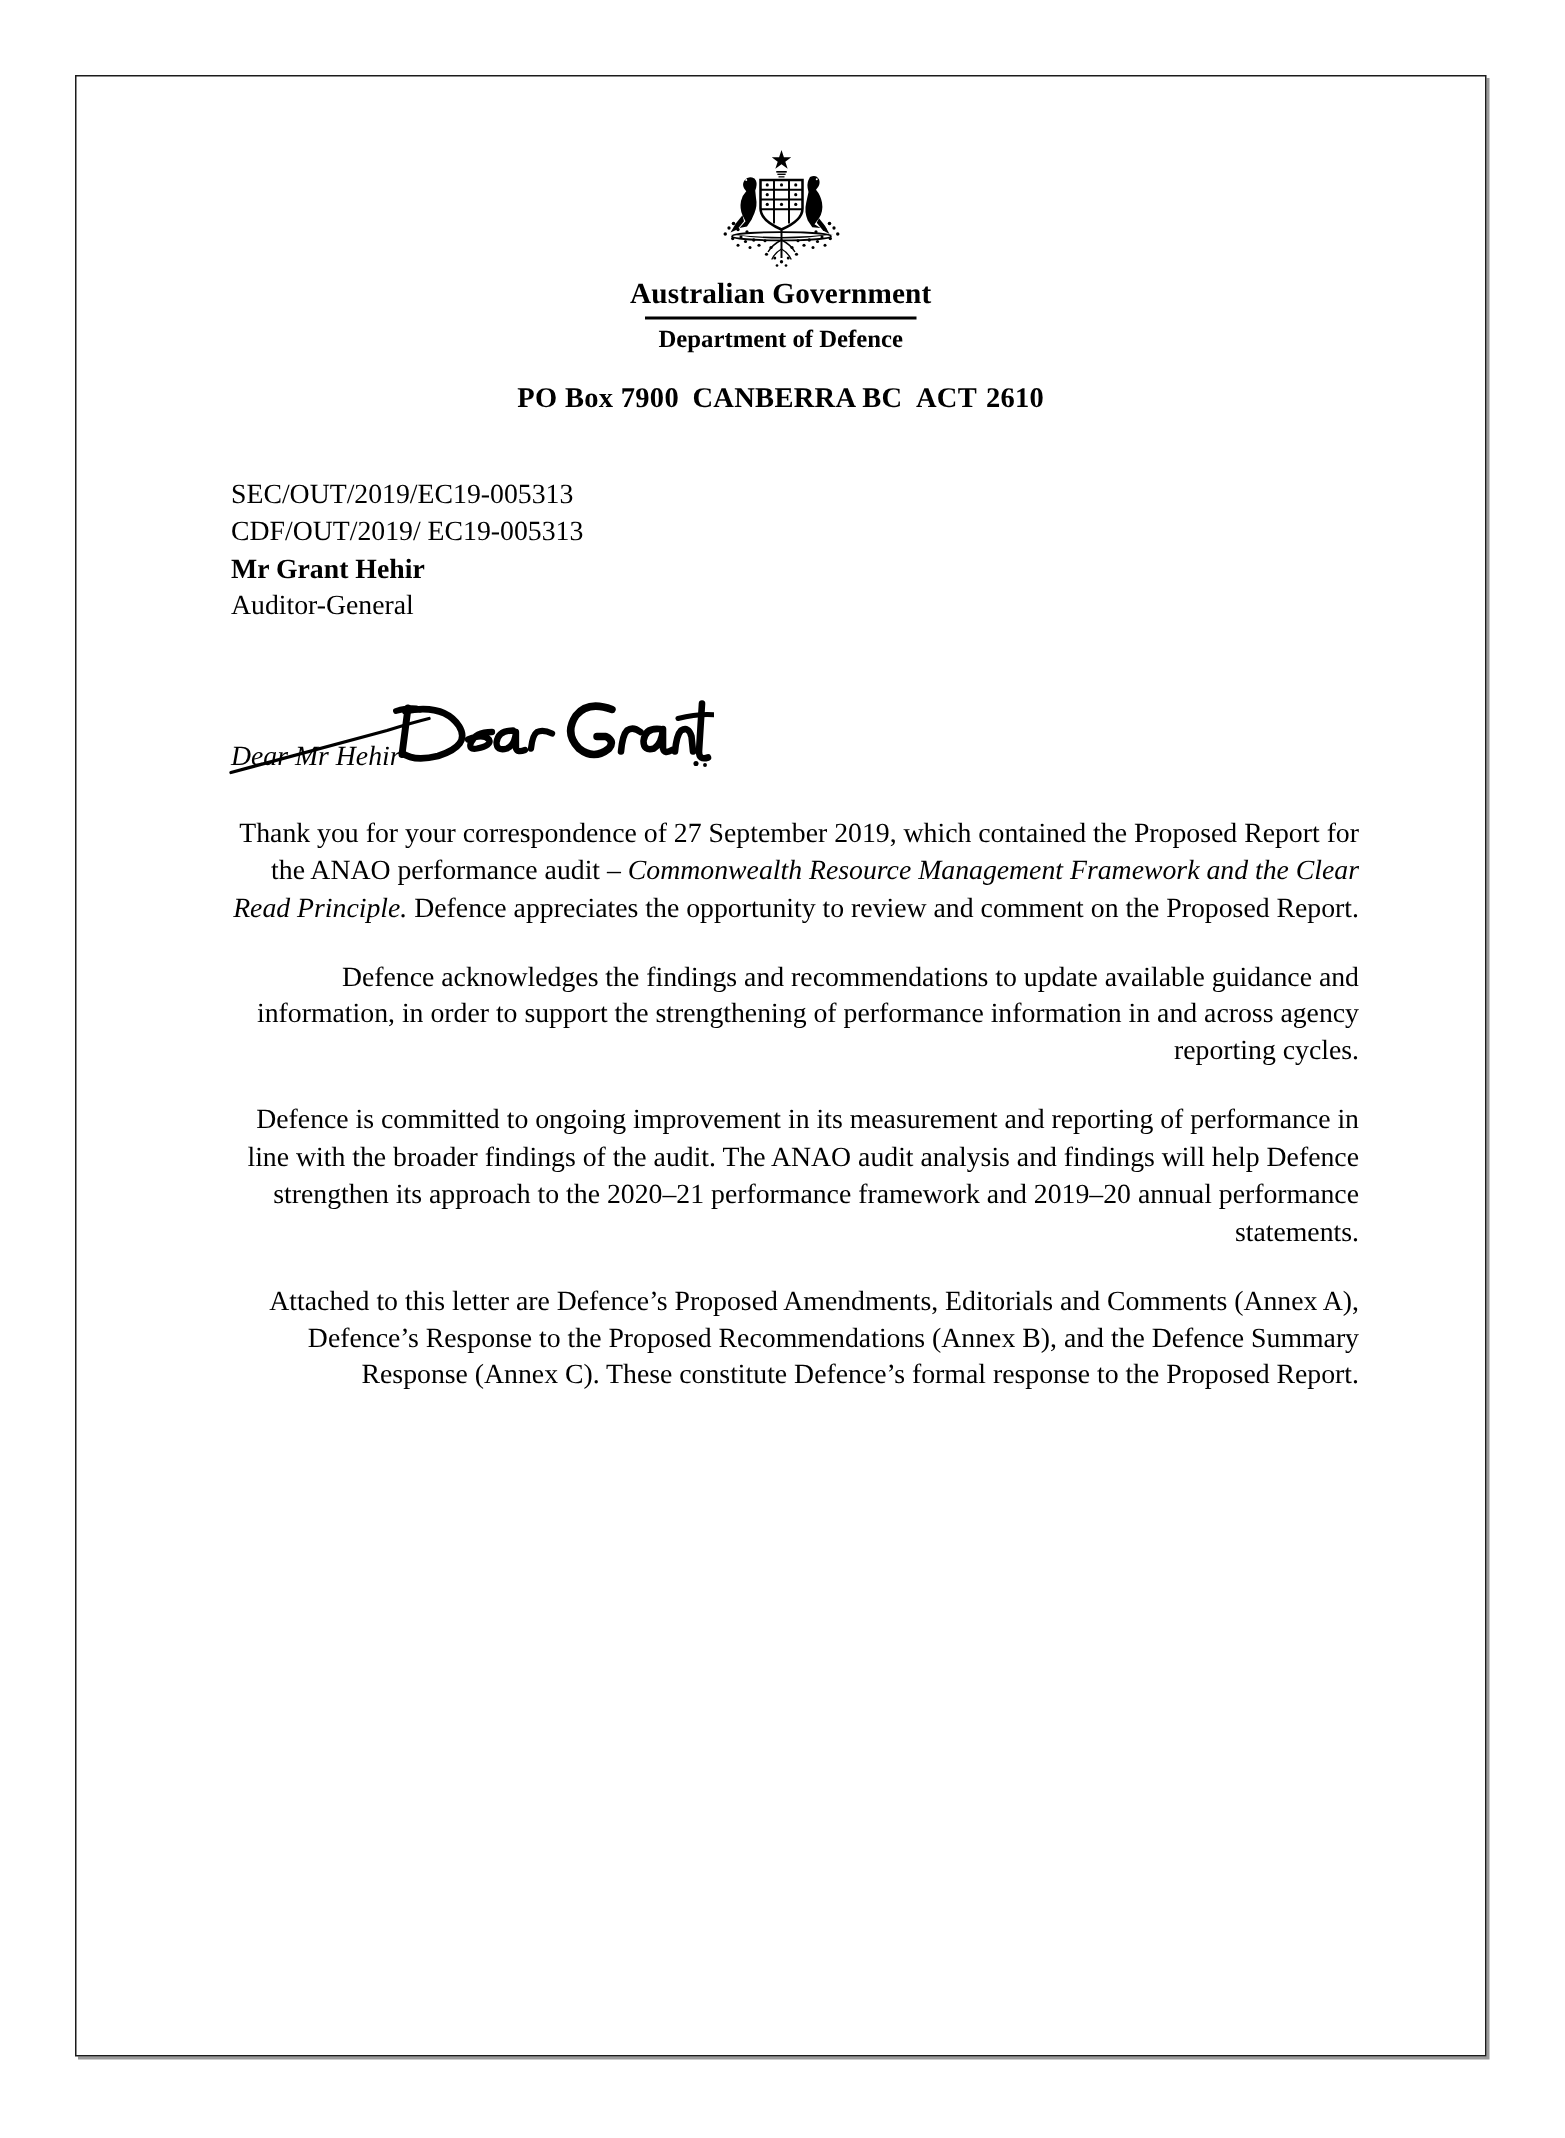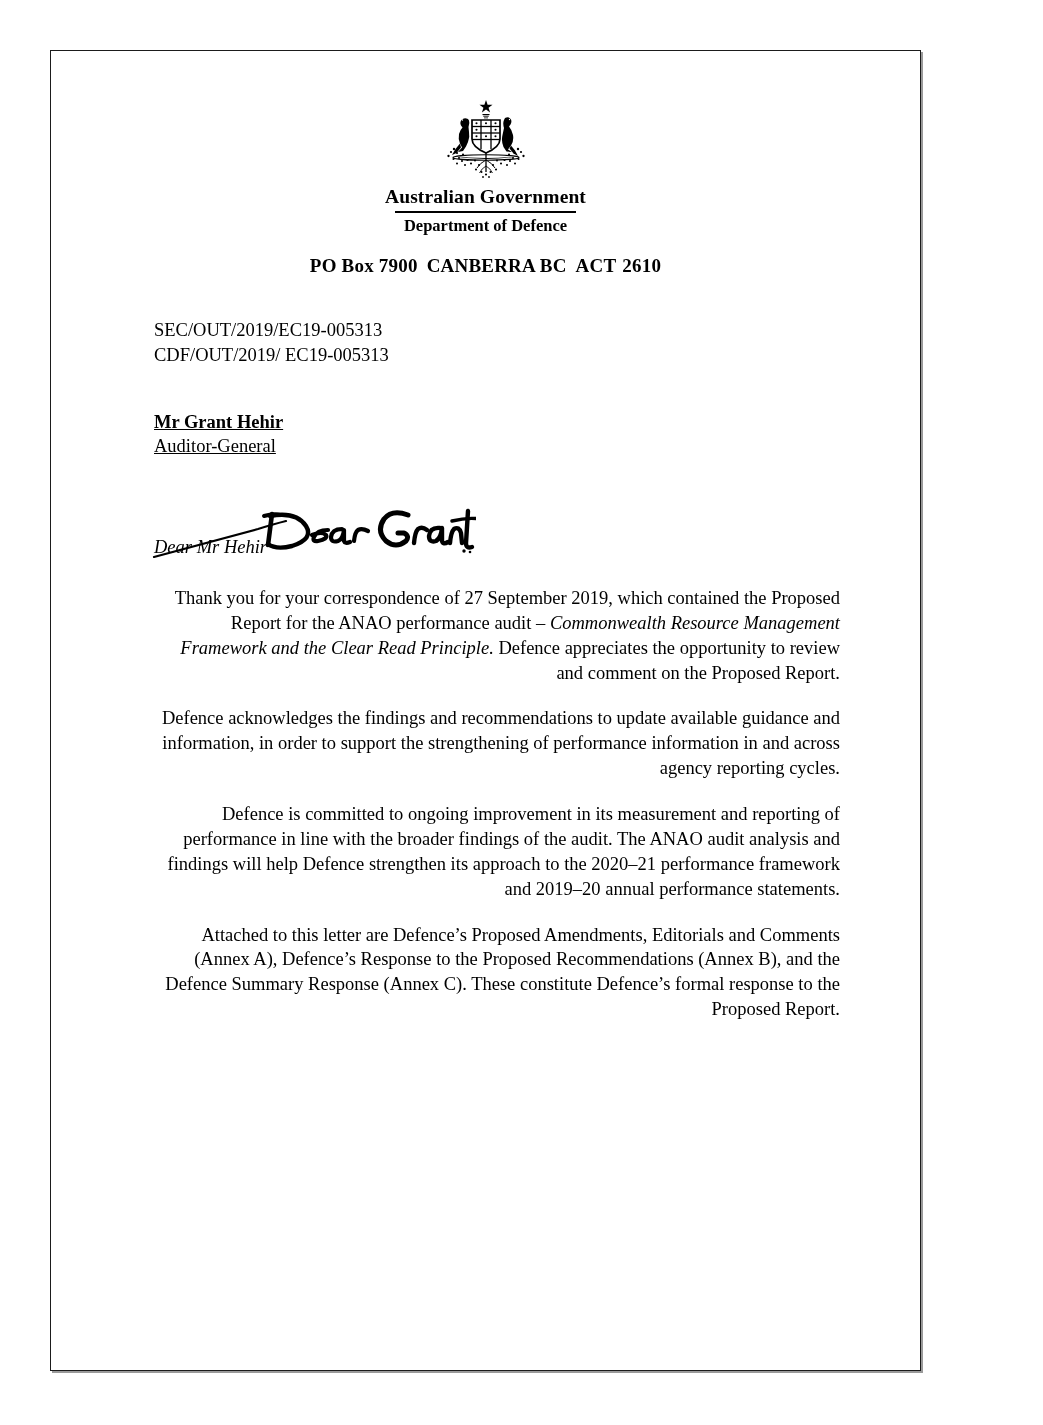--- a/index.html
+++ b/index.html
@@ -14,21 +14,21 @@
     color: #000000;
     position: relative;
     overflow: hidden;
   }
 
   
   .page-sheet {
     position: absolute;
     left: 50px;
     top: 50px;
-    width: 871px;
+    width: 941px;
     height: 1321px;
     border: 1px solid #1b1b1b;
     box-shadow: 2px 2px 0 0 #9a9a9a;
     background: #ffffff;
     box-sizing: border-box;
   }
 
   
   .letterhead {
     text-align: center;
@@ -74,22 +74,20 @@
     padding-right: 80px;
     font-size: 18.5px;
     line-height: 1.34;
   }
   .refs {
     margin-top: 41px;
   }
   .ref-line { white-space: pre; }
 
   .addressee {
-    margin-top: 42px;
-    text-decoration: underline;
   }
   .addressee .name {
     font-weight: bold;
   }
   .addressee div { line-height: 1.33; }
 
   
   .salutation-wrap {
     position: relative;
     margin-top: 46px;

